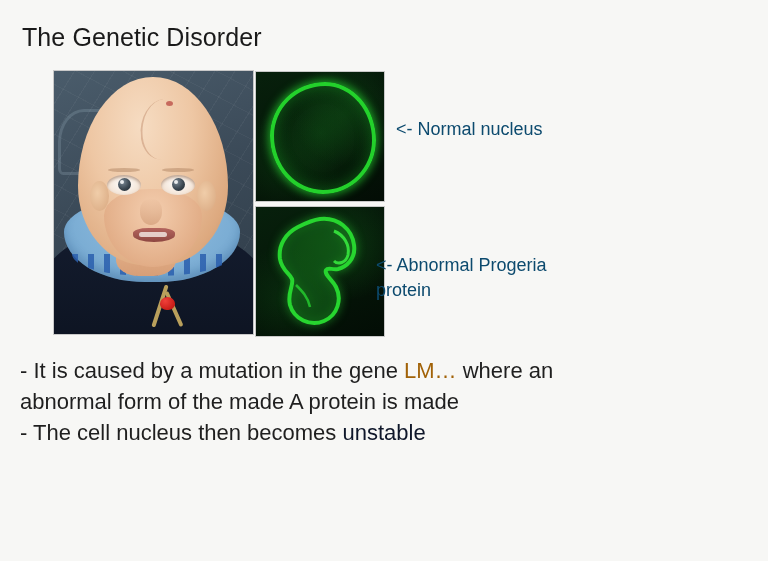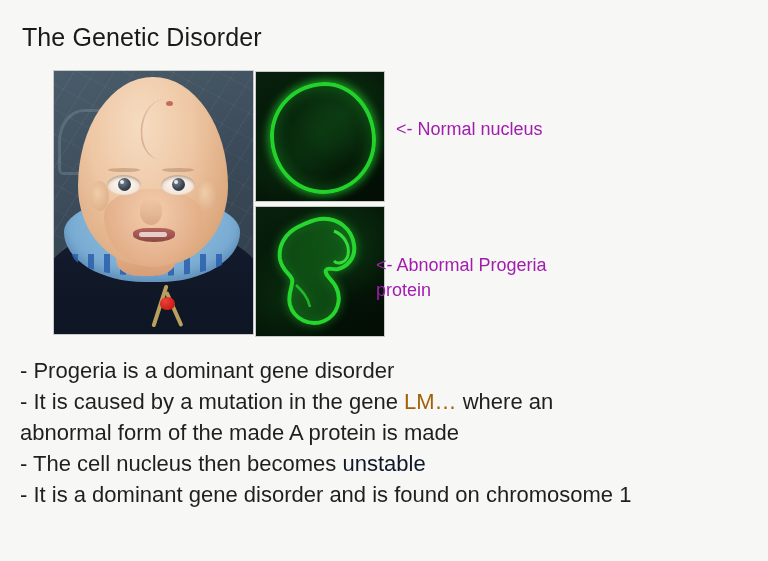--- a/index.html
+++ b/index.html
@@ -292,21 +292,21 @@
     width: 88px;
     height: 112px;
     filter: drop-shadow(0 0 5px rgba(40,220,50,0.6));
   }
 
   
   .caption {
     position: absolute;
     font-size: 18px;
     line-height: 25px;
-    color: #a21caf;
+    color: #0c4a6e;
   }
   .caption.normal   { left: 396px; top: 117px; }
   .caption.abnormal { left: 376px; top: 253px; width: 260px; }
 
   
   .body-text {
     position: absolute;
     left: 20px;
     top: 355px;
     width: 740px;
@@ -374,20 +374,18 @@
   </div>
 
   <div class="caption normal">&lt;- Normal nucleus</div>
 
   <div class="caption abnormal">
     <div>&lt;- Abnormal Progeria</div>
     <div>protein</div>
   </div>
 
   <div class="body-text">
-    <div class="body-line">- Progeria is a dominant gene disorder</div>
     <div class="body-line"><span>- It is caused by a mutation in the gene </span><span class="hl-gene">LM…</span><span>  where an</span></div>
     <div class="body-line">abnormal form of the made A protein is made</div>
     <div class="body-line"><span>- The cell nucleus then becomes </span><span class="hl-unstable">unstable</span></div>
-    <div class="body-line">- It is a dominant gene disorder and is found on chromosome 1</div>
   </div>
 
 </div>
 
 </body></html>

